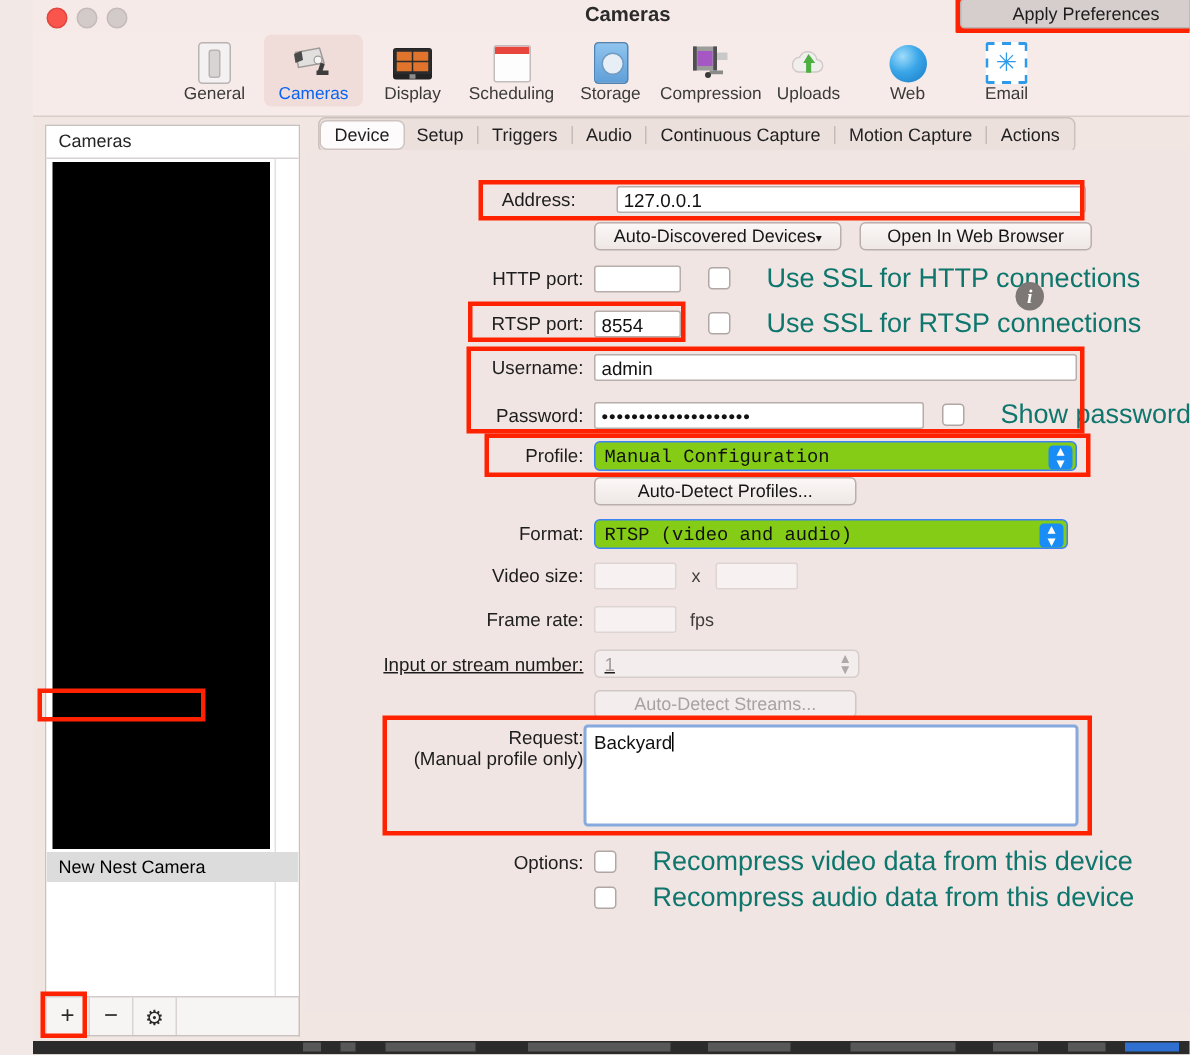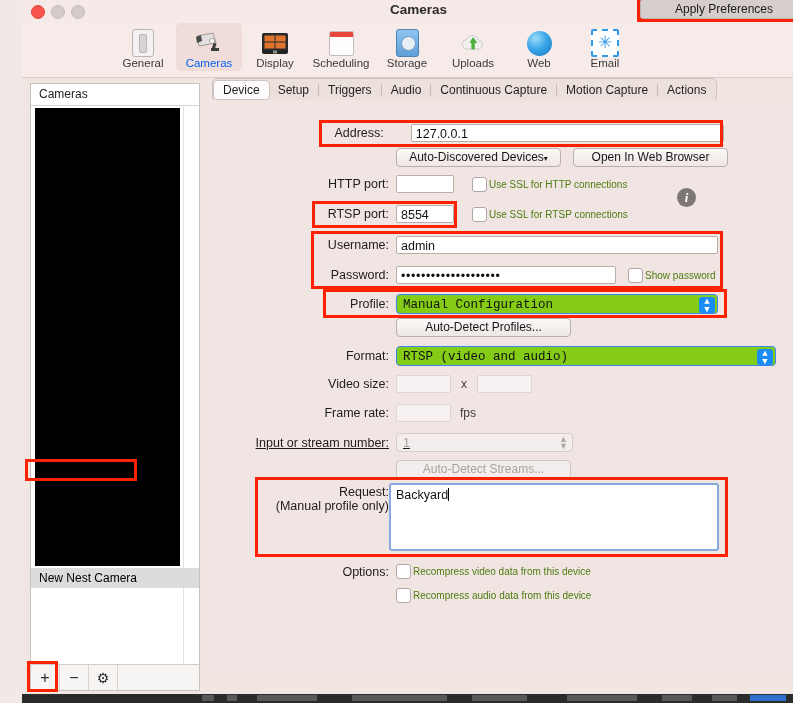--- a/index.html
+++ b/index.html
@@ -354,23 +354,23 @@
 
   .cbox {
     display: inline-block;
     width: 13px; height: 13px;
     background: #ffffff;
     border: 1px solid #b0a7a5;
     border-radius: 3px;
     vertical-align: middle;
   }
   .cb-text {
-    font-size: 10px;
-    color: #4d7c0f;
-    padding-left: 2px;
+    font-size: 18px;
+    color: #0f766e;
+    padding-left: 24px;
     vertical-align: middle;
   }
 
   .info-badge {
     position: absolute;
     width: 19px; height: 19px;
     border-radius: 50%;
     background: #7d7775;
     color: #ffffff;
     font-size: 13px;
@@ -479,20 +479,34 @@
           <span class="ico ico-sched"><span class="top"></span></span>
         </span>
         <span class="tb-label">Scheduling</span>
       </div>
 
       <div class="tb-item">
         <span class="tb-glyph"><span class="ico ico-storage"></span></span>
         <span class="tb-label">Storage</span>
       </div>
 
+      <div class="tb-item">
+        <span class="tb-glyph">
+          <svg class="ico ico-compress" viewBox="0 0 26 24" xmlns="http://www.w3.org/2000/svg">
+            <rect x="2" y="1" width="16" height="16" fill="#9c9c9c"></rect>
+            <rect x="5" y="4" width="10" height="10" fill="#a558c4"></rect>
+            <rect x="2" y="1" width="2.5" height="16" fill="#4f4f4f"></rect>
+            <rect x="15.5" y="1" width="2.5" height="16" fill="#4f4f4f"></rect>
+            <rect x="18" y="5" width="7" height="5" fill="#c9c9c9"></rect>
+            <rect x="13" y="17" width="9" height="2.5" fill="#8a8a8a"></rect>
+            <circle cx="12" cy="20" r="2" fill="#3a3a3a"></circle>
+          </svg>
+        </span>
+        <span class="tb-label">Compression</span>
+      </div>
 
       <div class="tb-item">
         <span class="tb-glyph">
           <svg class="ico ico-upload" viewBox="0 0 26 22" xmlns="http://www.w3.org/2000/svg">
             <path d="M6 17 a5 5 0 0 1 1 -9.8 a6 6 0 0 1 11.5 1.4 a4.2 4.2 0 0 1 -0.5 8.4 z" fill="#f1efee" stroke="#cfc9c7" stroke-width="1"></path>
             <polygon points="13,5 17.5,11 9.5,11" fill="#4caf3f"></polygon>
             <rect x="11.4" y="10.5" width="3.4" height="7" fill="#4caf3f"></rect>
           </svg>
         </span>
         <span class="tb-label">Uploads</span>
@@ -598,21 +612,21 @@
         <span class="arrows">▲<br>▼</span>
       </div>
     </div>
 
     <div class="row" style="left:192px; top:218px;">
       <div class="pill-btn" style="width:175px;">Auto-Detect Profiles...</div>
     </div>
 
     <div class="row" style="left:0; top:246px;">
       <div class="lbl" style="width:185px;">Format:</div>
-      <div class="popup" style="width:380px;">
+      <div class="popup" style="width:316px;">
         <span>RTSP (video and audio)</span>
         <span class="arrows">▲<br>▼</span>
       </div>
     </div>
 
     <div class="row" style="left:0; top:275px;">
       <div class="lbl" style="width:185px;">Video size:</div>
       <div class="tfield disabled" style="width:55px;"></div>
       <div style="width:26px; text-align:center; font-size:12px; color:#3f3b3a;">x</div>
       <div class="tfield disabled" style="width:55px;"></div>

